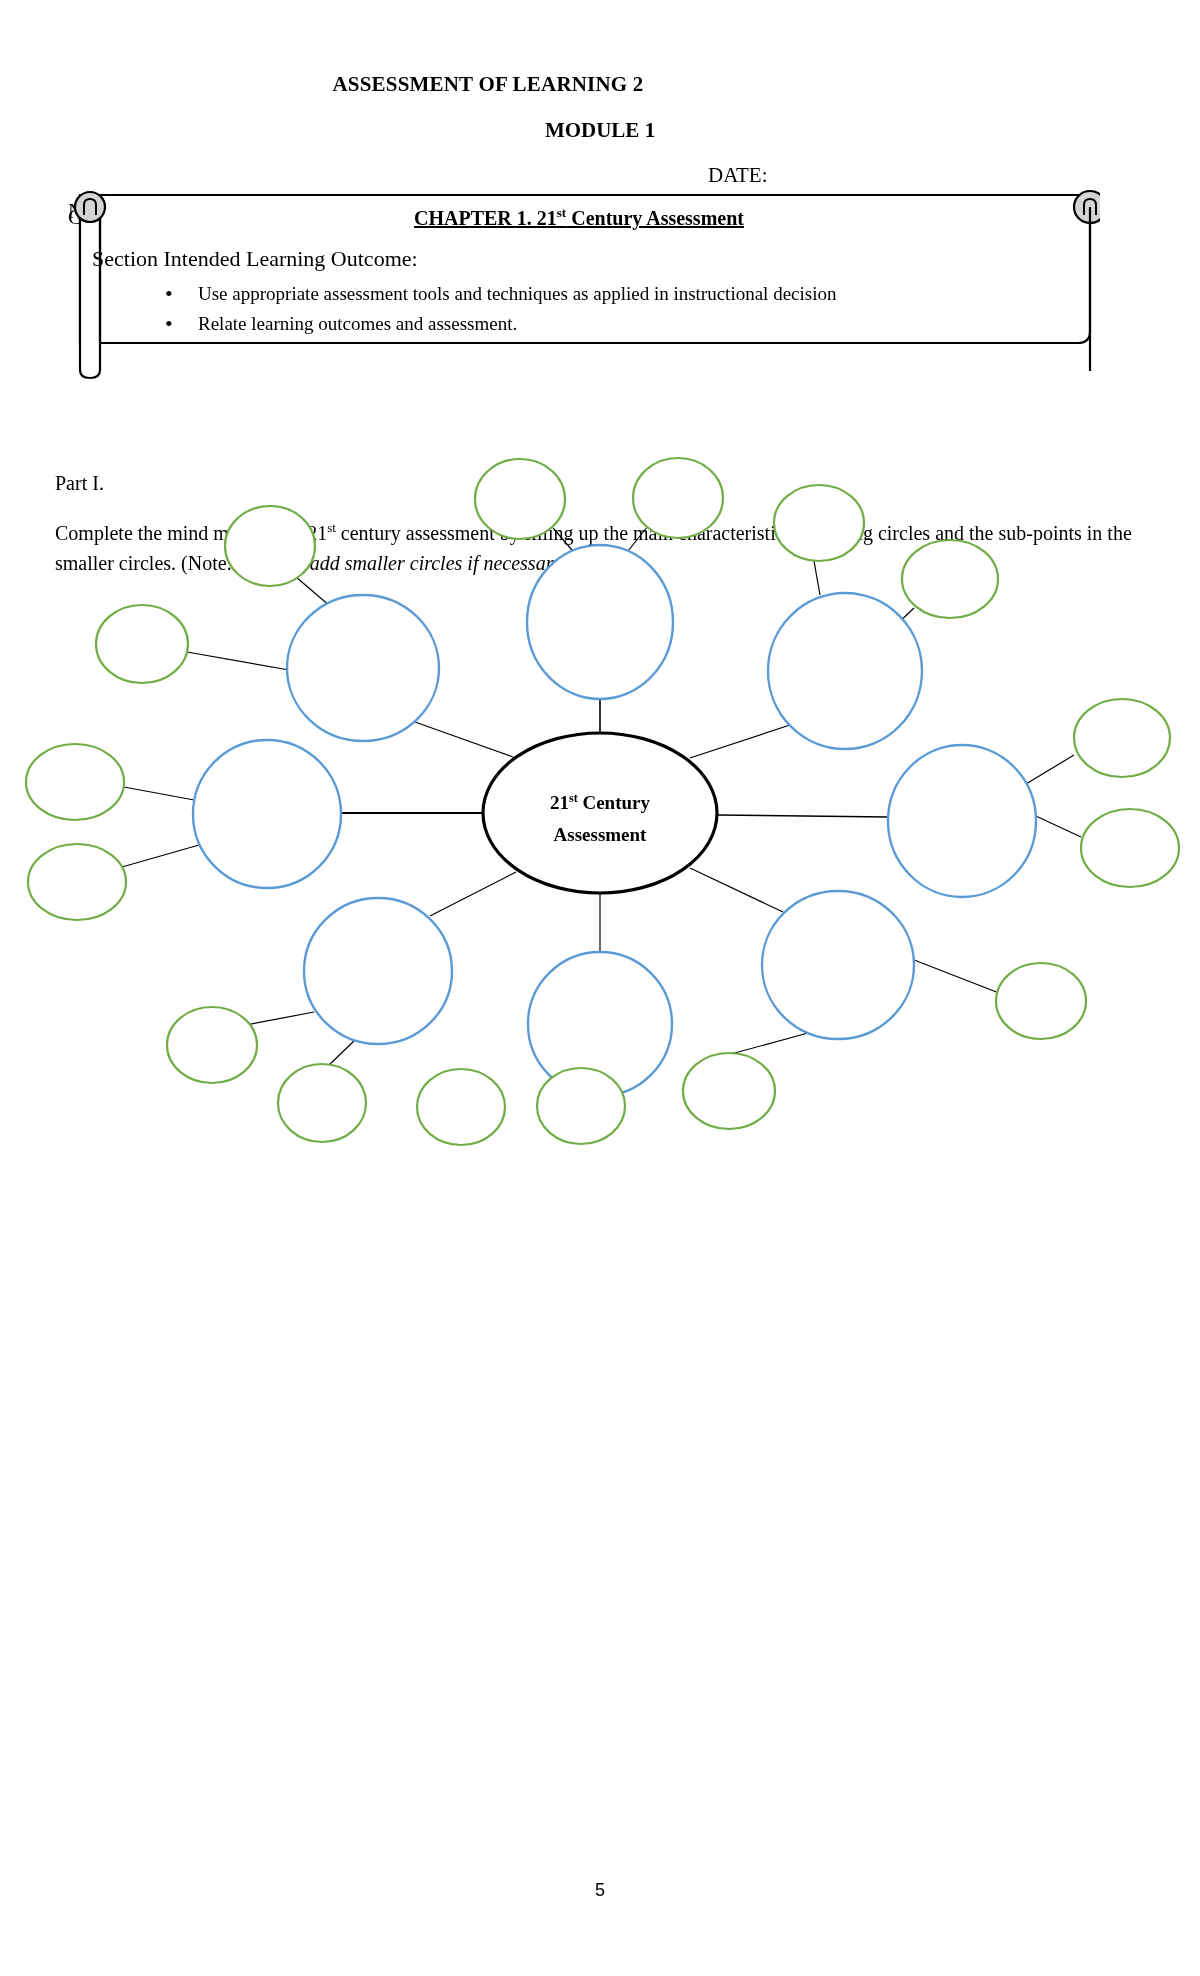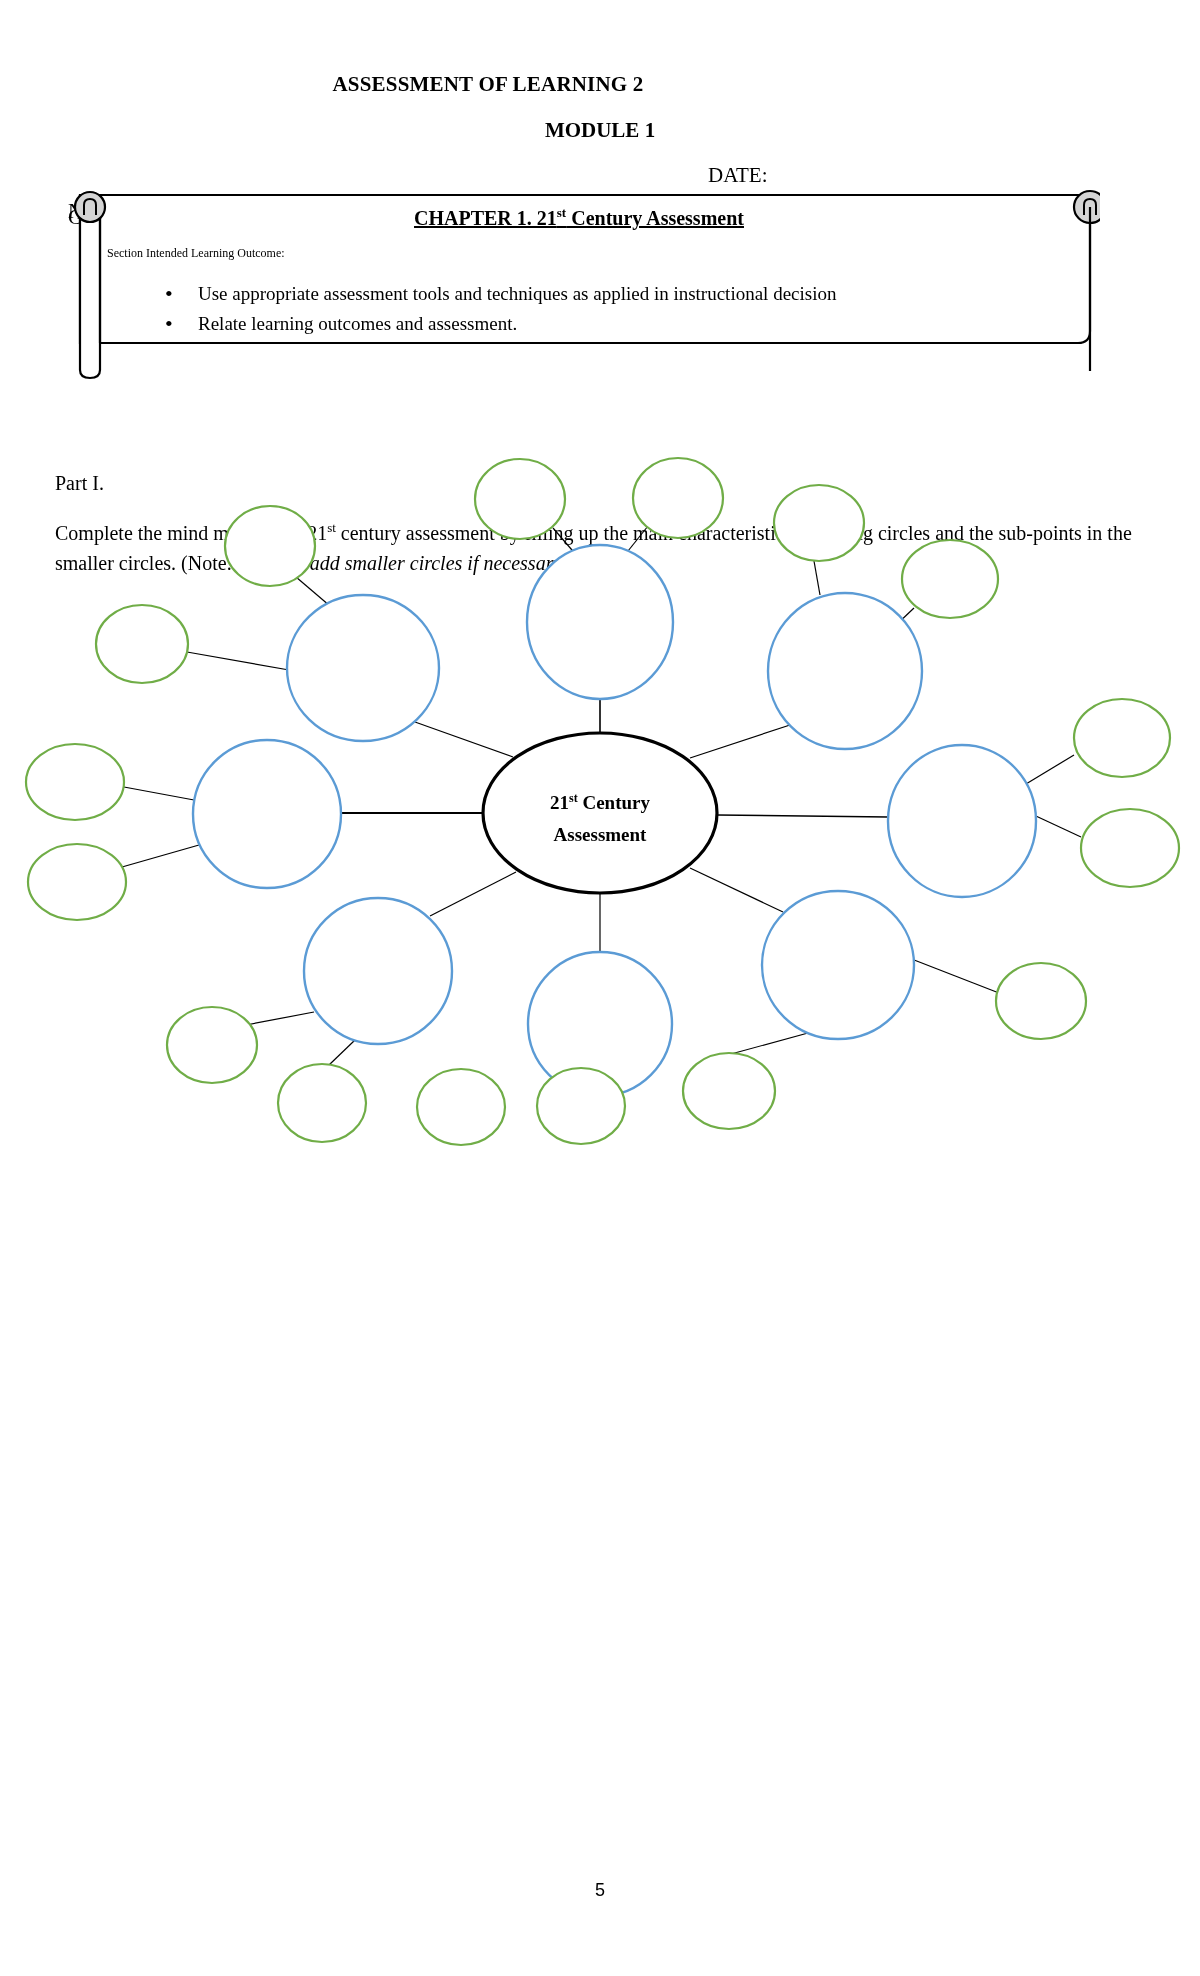--- a/index.html
+++ b/index.html
@@ -89,23 +89,23 @@
     width: 1042px;
     text-align: center;
     font-weight: bold;
     font-size: 20px;
     text-decoration: underline;
   }
   .chapter-title .sup { font-size: 13px; vertical-align: super; }
 
   .silo-label {
     position: absolute;
-    left: 49px;
+    left: 34px;
     top: 61px;
-    font-size: 12px;
+    font-size: 22px;
   }
   .silo-list {
     position: absolute;
     left: 60px;
     top: 94px;
     width: 940px;
     margin: 0;
     padding: 0;
     list-style: none;
   }

